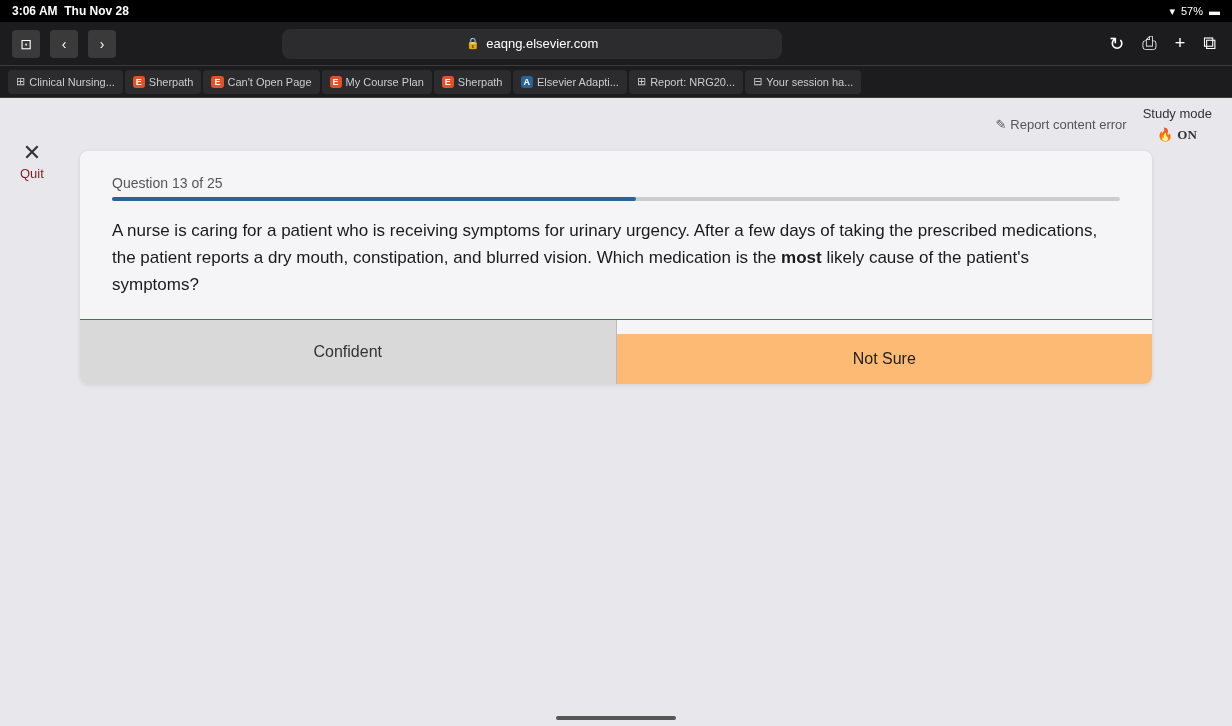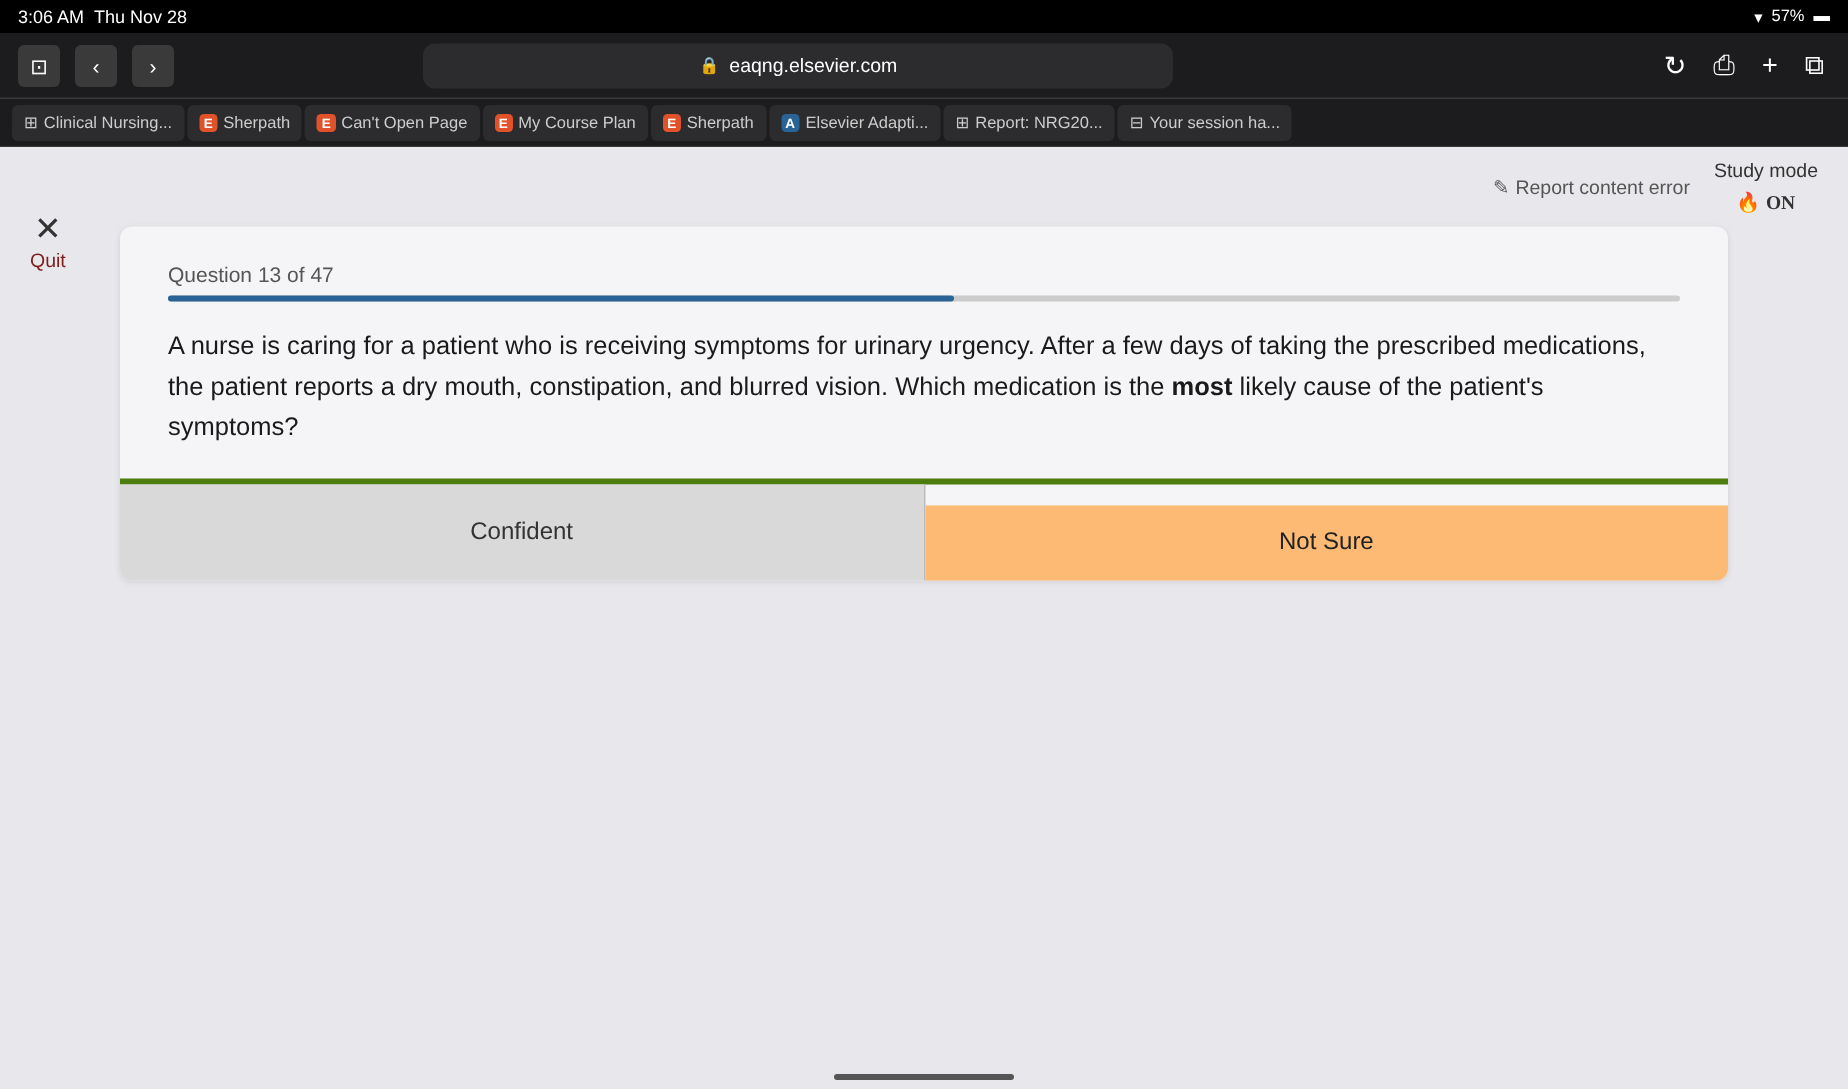--- a/index.html
+++ b/index.html
@@ -17,21 +17,21 @@
     .status-bar {
       background: #000;
       color: #fff;
       font-size: 12px;
       padding: 4px 12px;
       display: flex;
       justify-content: space-between;
       align-items: center;
       height: 22px;
     }
-    .status-left { font-weight: 400; text-align: center; }
+    .status-left { font-weight: 700; text-align: center; }
     .status-right { display: flex; align-items: center; gap: 6px; font-size: 11px; }
 
     
     .browser-chrome {
       background: #1c1c1e;
       padding: 6px 12px;
       display: flex;
       align-items: center;
       gap: 10px;
       height: 44px;
@@ -242,21 +242,21 @@
       flex-shrink: 0;
       display: flex;
       align-items: center;
       justify-content: center;
     }
 
     
     .confidence-row {
       display: flex;
       margin: 0 -32px;
-      border-top: 4px solid #4d7c0f;
+      border-top: 1px solid #4d7c0f;
     }
     .conf-btn {
       flex: 1;
       padding: 16px;
       text-align: center;
       font-size: 16px;
       color: #333;
       background: #d9d9d9;
       border: none;
       cursor: pointer;
@@ -373,21 +373,21 @@
       <button class="study-toggle">
         <span>🔥</span>
         <span>ON</span>
       </button>
     </div>
   </div>
 
   <div class="card">
 
     <div class="question-header">
-      <div class="question-label">Question 13 of 47</div>
+      <div class="question-label">Question 13 of 25</div>
       <div class="progress-bar-container">
         <div class="progress-bar-fill" style="width: 52%"></div>
       </div>
     </div>
 
     <div class="question-text">
       <span>A nurse is caring for a patient who is receiving symptoms for urinary urgency. After a few days of taking the prescribed medications, the patient reports a dry mouth, constipation, and blurred vision. Which medication is the </span><strong>most</strong><span> likely cause of the patient's symptoms?</span>
     </div>
 
 

